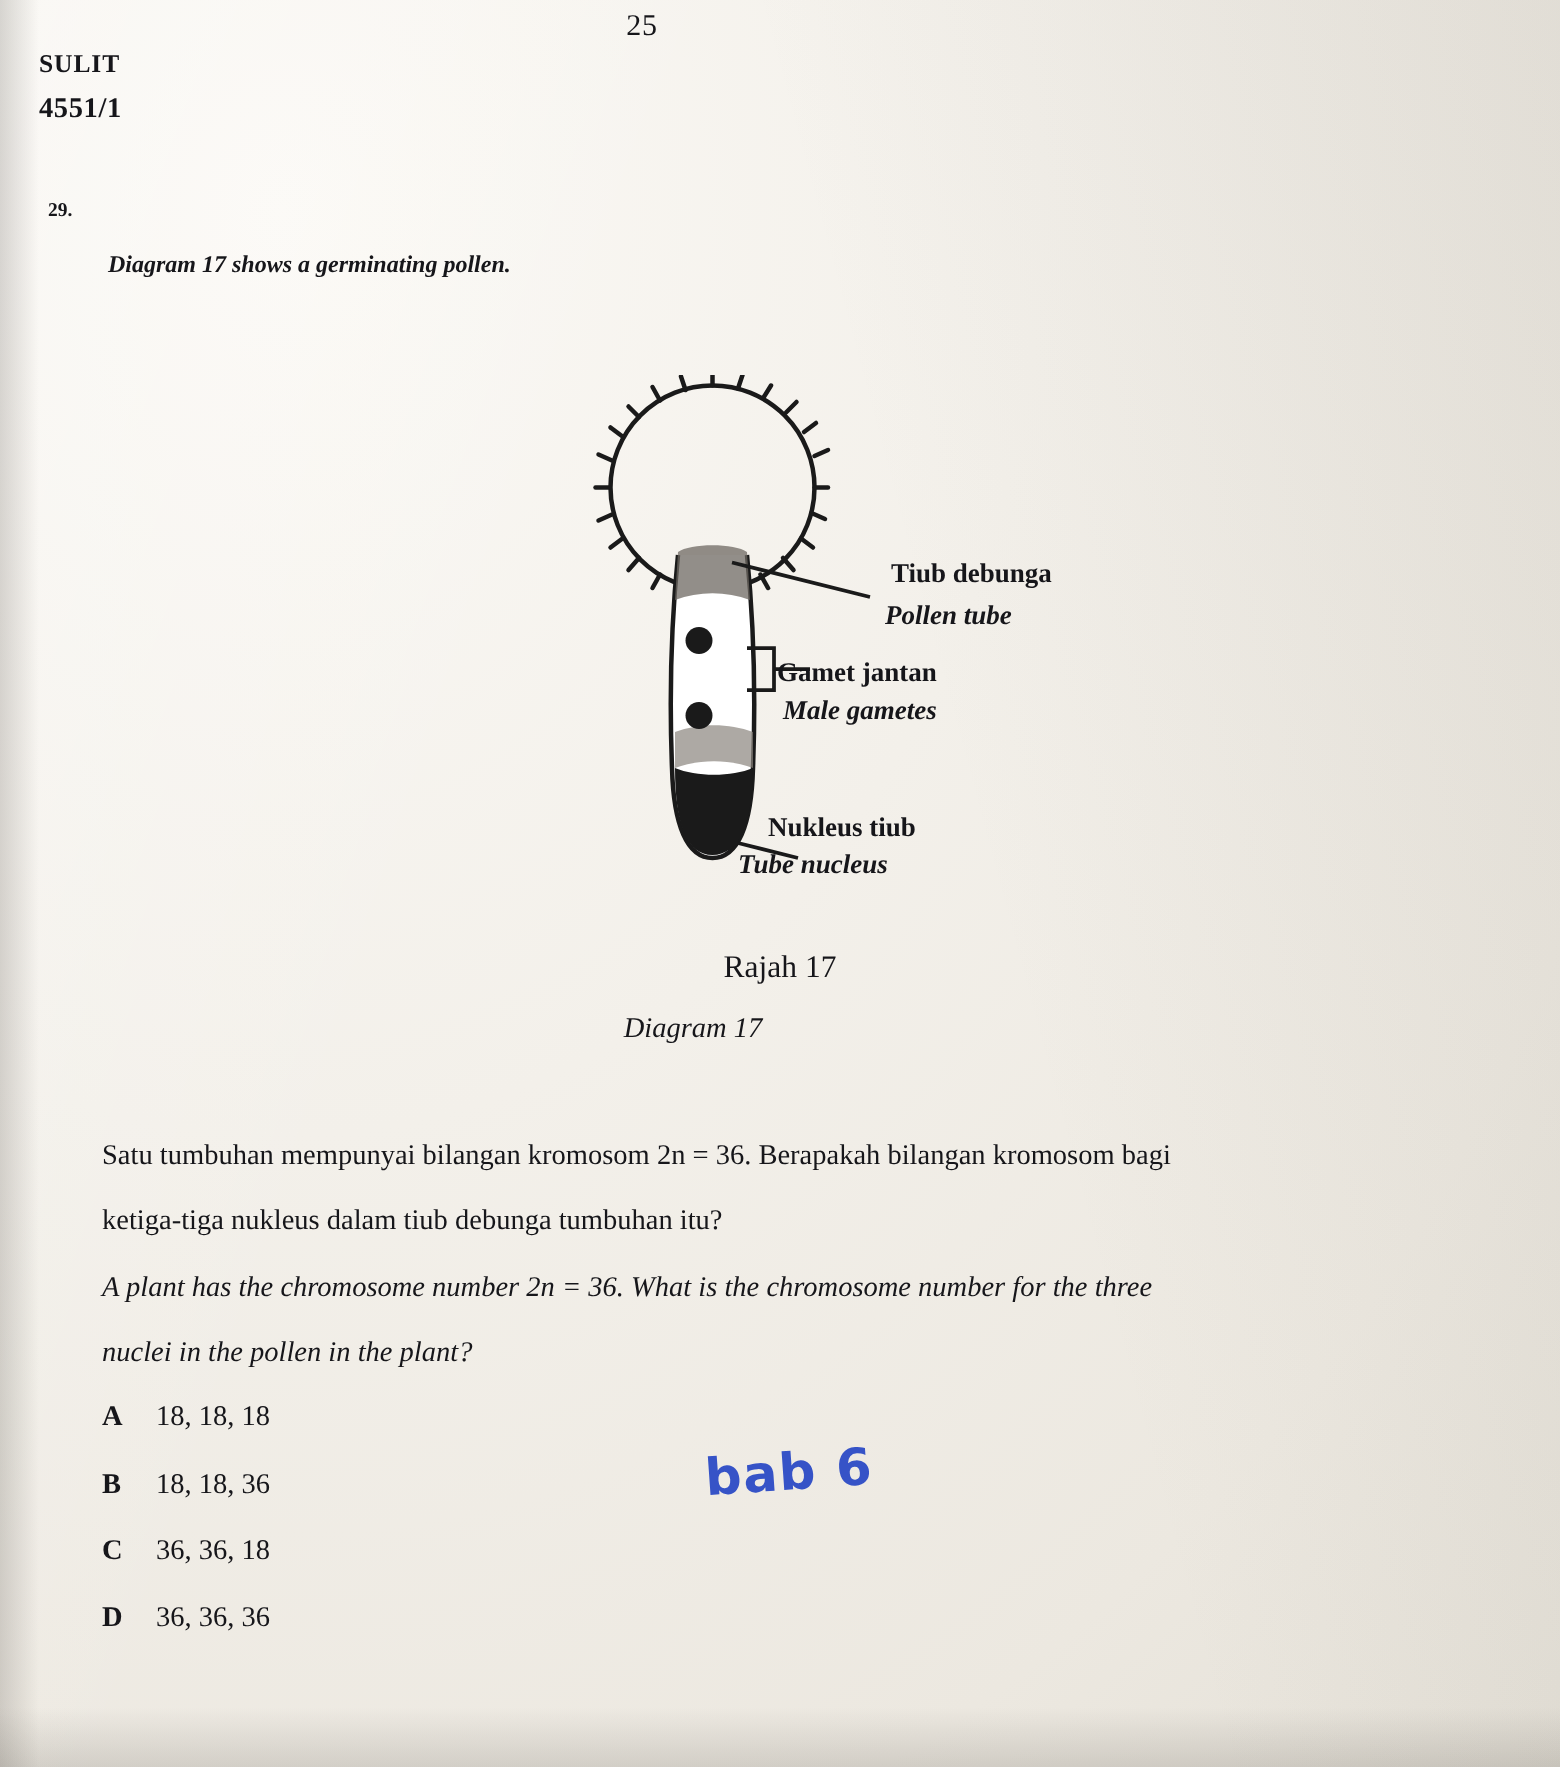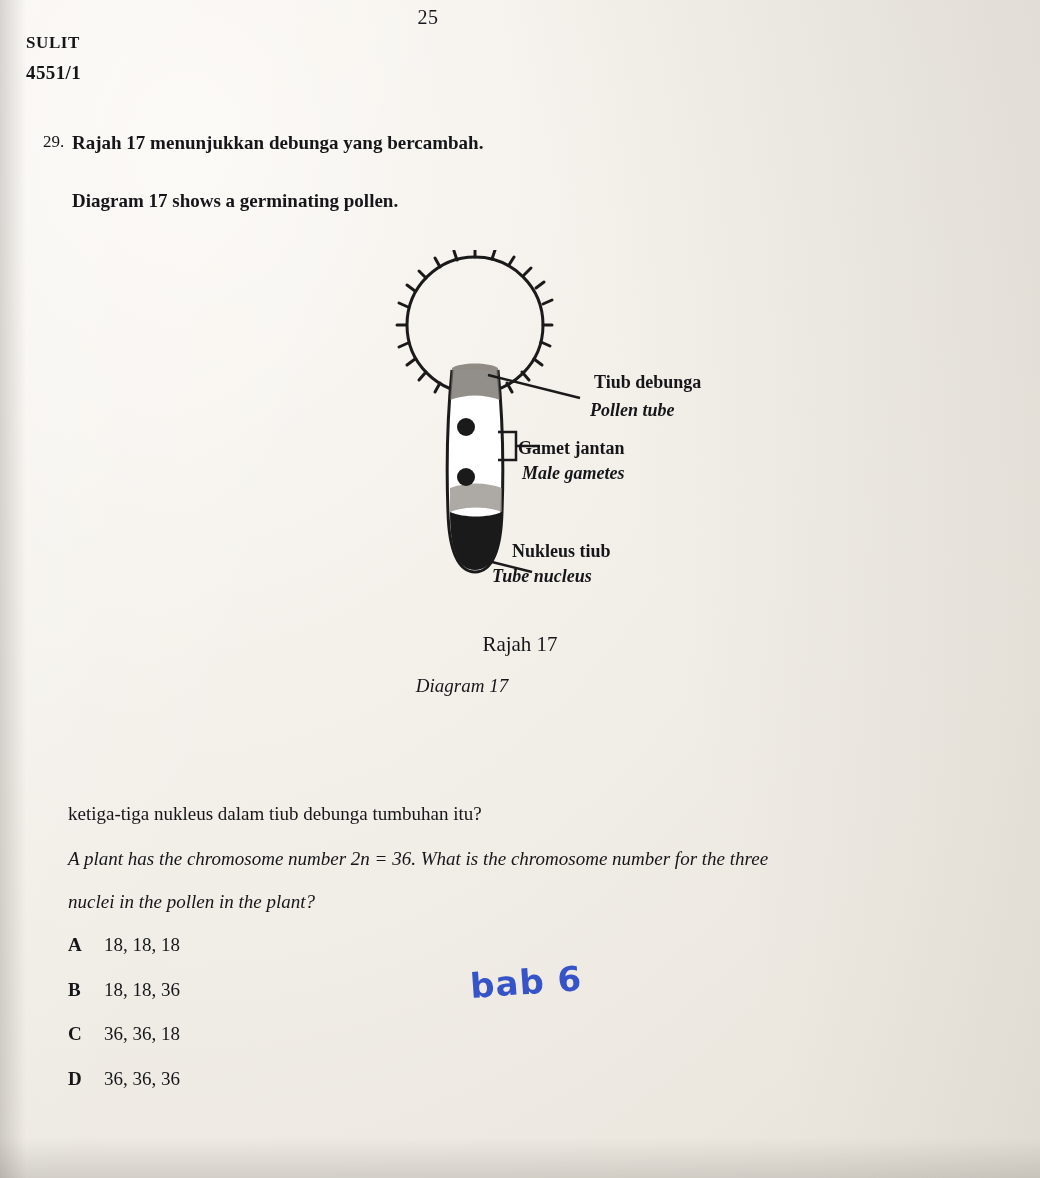--- a/index.html
+++ b/index.html
@@ -57,38 +57,38 @@
     top: 62px;
     left: 26px;
     font-size: 19px;
     font-weight: bold;
     letter-spacing: 0.4px;
   }
 
   .q-number {
     position: absolute;
     top: 132px;
-    left: 43px;
-    font-size: 17px;
-    font-weight: normal;
+    left: 32px;
+    font-size: 13px;
+    font-weight: bold;
   }
   .q-stem-my {
     position: absolute;
     top: 132px;
     left: 72px;
     font-size: 19px;
     font-weight: bold;
   }
   .q-stem-en {
     position: absolute;
     top: 168px;
     left: 72px;
-    font-size: 19px;
-    font-weight: bold;
-    margin-top: 22px;
+    font-size: 16px;
+    font-style: italic;
+    font-weight: bold;
   }
 
   
   .diagram {
     position: absolute;
     top: 250px;
     left: 380px;
     width: 320px;
     height: 360px;
   }
@@ -186,21 +186,20 @@
 
 <div class="page"></div>
 
 <div class="content">
 
   <div class="page-number">25</div>
   <div class="sulit">SULIT</div>
   <div class="code">4551/1</div>
 
   <div class="q-number">29.</div>
-  <div class="q-stem-my">Rajah 17 menunjukkan debunga yang bercambah.</div>
   <div class="q-stem-en">Diagram 17 shows a germinating pollen.</div>
 
   <div class="diagram">
     <svg class="diag-svg" width="320" height="360" viewBox="0 0 320 360" xmlns="http://www.w3.org/2000/svg">
 
       <g>
         <circle cx="95" cy="75" r="68" fill="none" stroke="#1a1a1a" stroke-width="3"></circle>
         <g stroke="#1a1a1a" stroke-width="3" stroke-linecap="round">
           <line x1="95" y1="7" x2="95" y2="-2"></line>
           <line x1="112" y1="9" x2="115" y2="0"></line>
@@ -255,20 +254,21 @@
   <div class="label my lbl-tube-my">Tiub debunga</div>
   <div class="label en lbl-tube-en">Pollen tube</div>
   <div class="label my lbl-gamete-my">Gamet jantan</div>
   <div class="label en lbl-gamete-en">Male gametes</div>
   <div class="label my lbl-nuc-my">Nukleus tiub</div>
   <div class="label en lbl-nuc-en">Tube nucleus</div>
 
   <div class="cap-my">Rajah 17</div>
   <div class="cap-en">Diagram 17</div>
 
+  <div class="body-line l1">Satu tumbuhan mempunyai bilangan kromosom 2n = 36. Berapakah bilangan kromosom bagi</div>
   <div class="body-line l2">ketiga-tiga nukleus dalam tiub debunga tumbuhan itu?</div>
   <div class="body-line l3 italic">A plant has the chromosome number 2n = 36. What is the chromosome number for the three</div>
   <div class="body-line l4 italic">nuclei in the pollen in the plant?</div>
 
   <div class="option opt-a">
     <span class="opt-letter">A</span><span>18, 18, 18</span>
   </div>
   <div class="option opt-b">
     <span class="opt-letter">B</span><span>18, 18, 36</span>
   </div>

